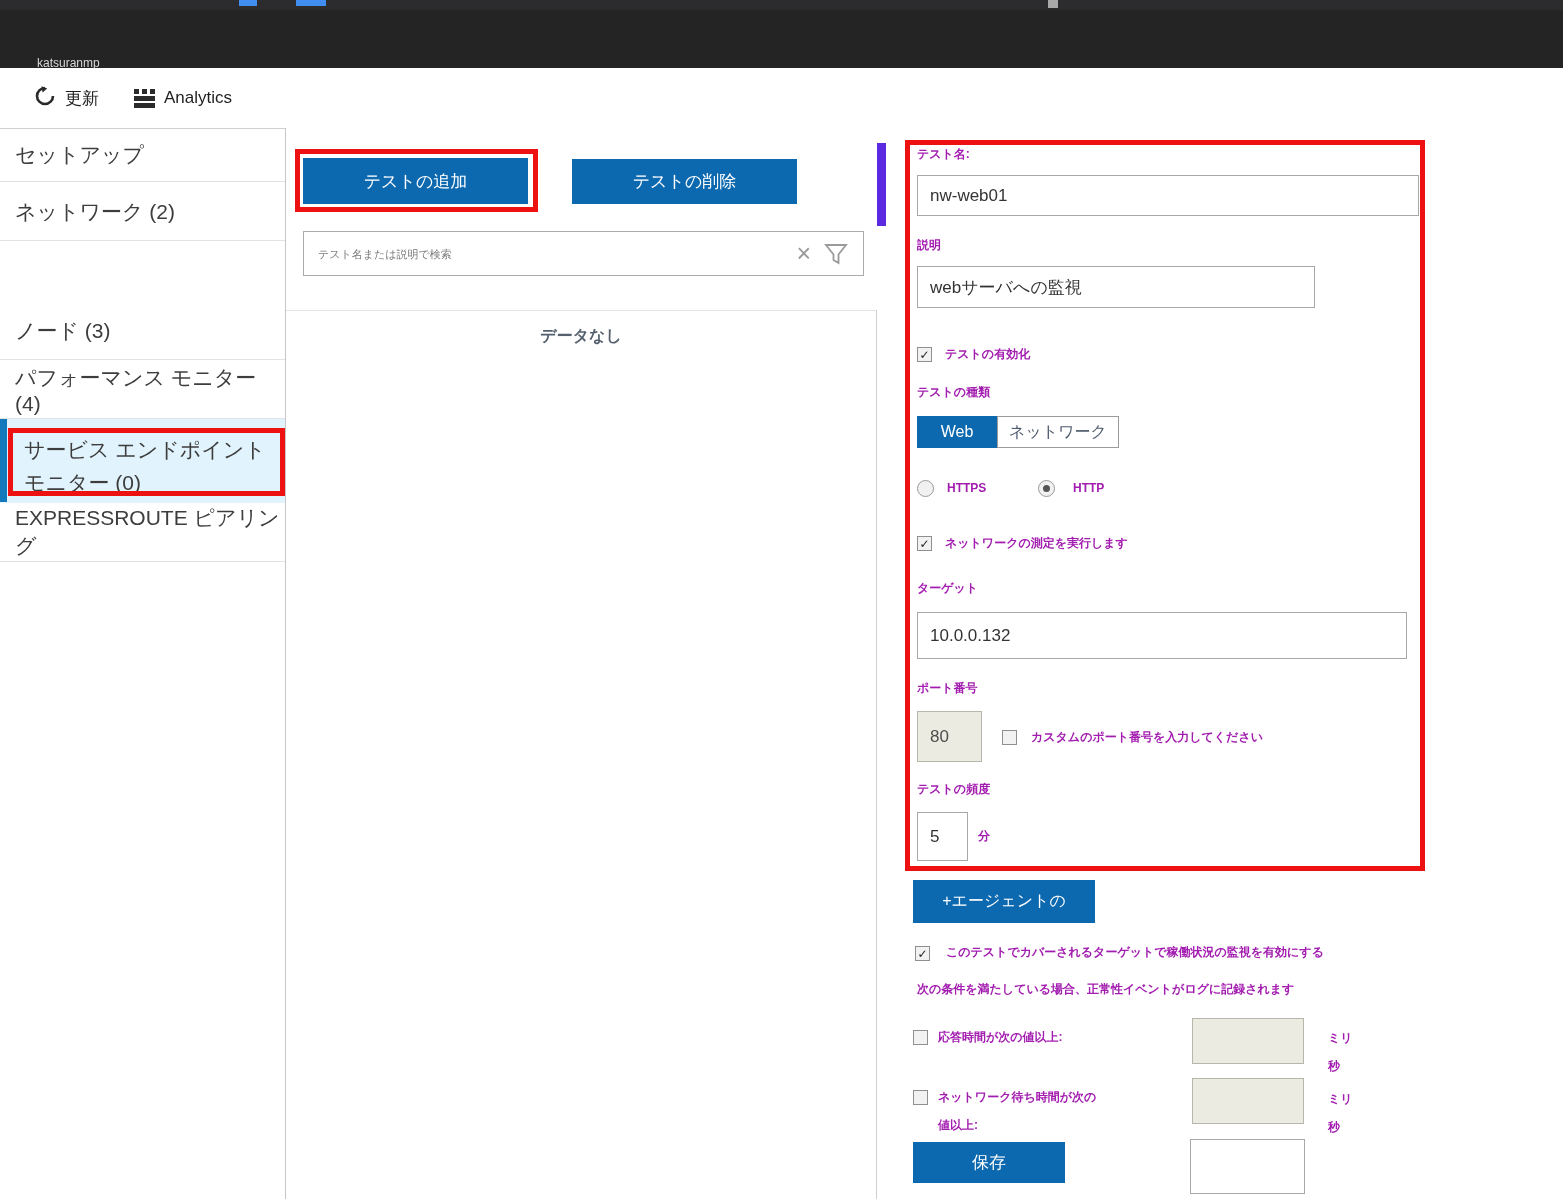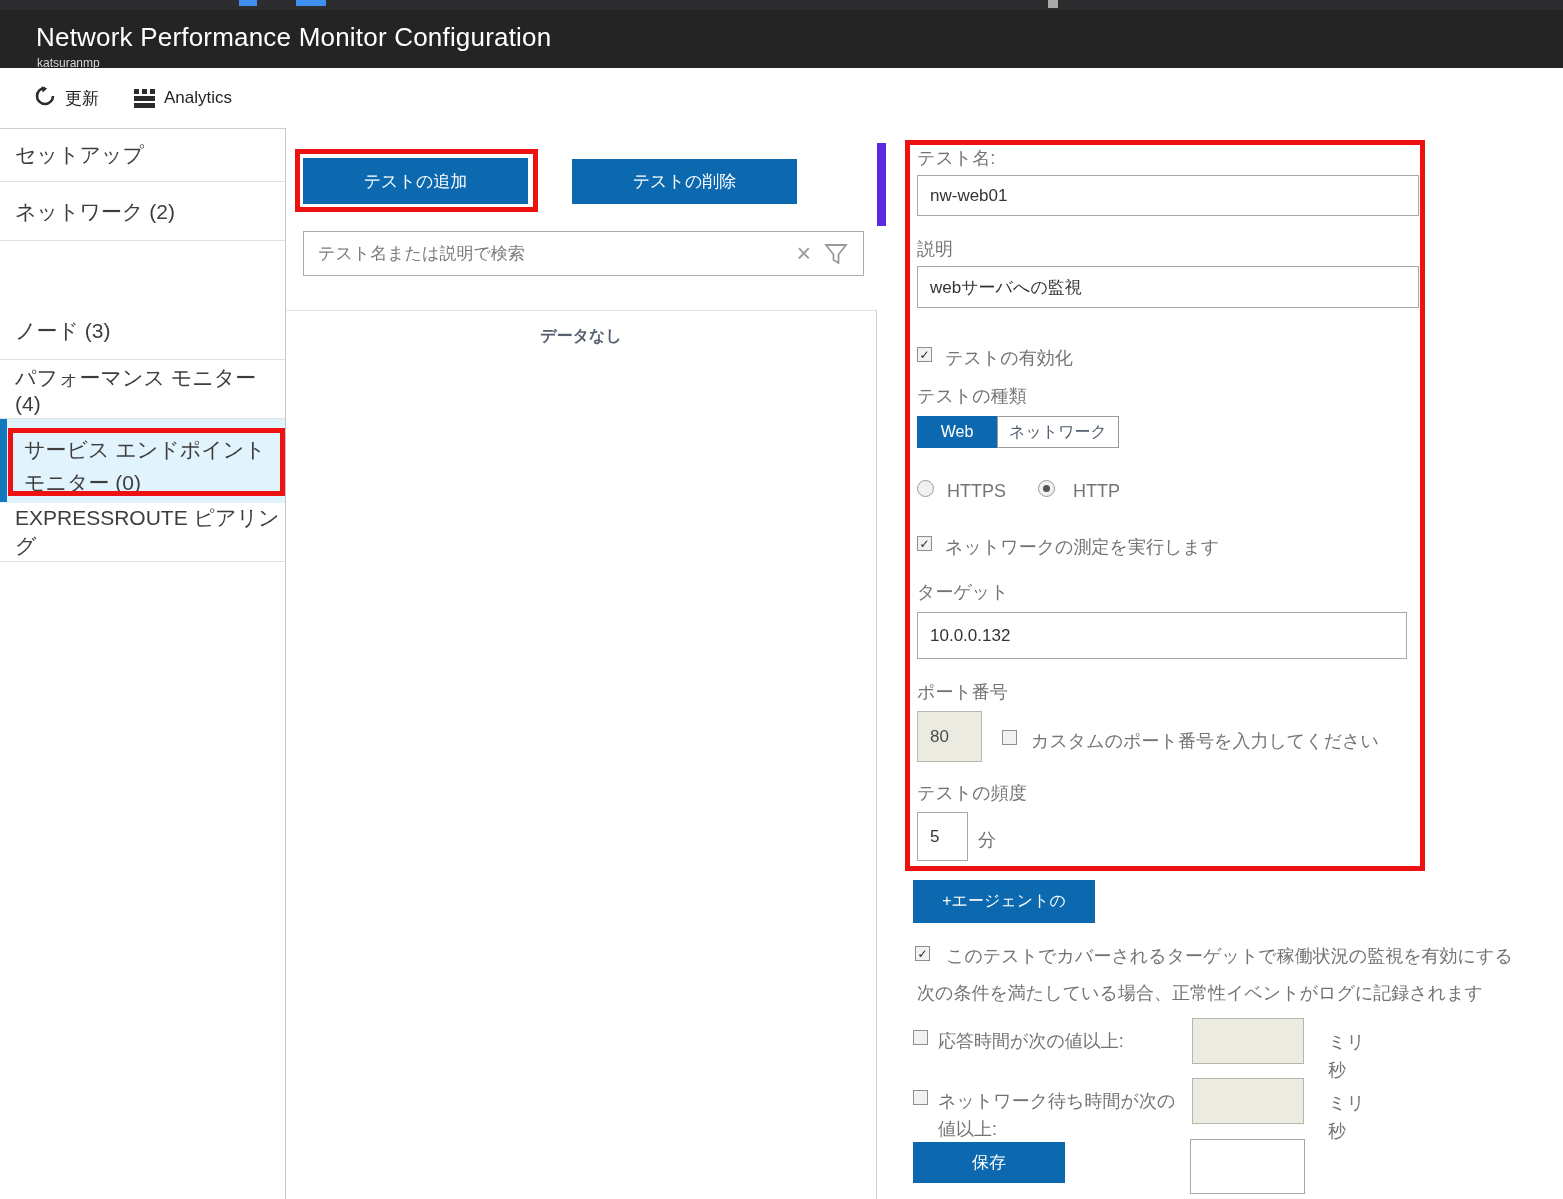--- a/index.html
+++ b/index.html
@@ -32,33 +32,33 @@
   .side-item { position:absolute; left:0; width:285px; border-bottom:1px solid #e2e2e2; background:#fff; cursor:pointer;
     font-size:21px; color:#3d3d3d; display:flex; align-items:center; padding-left:15px; }
   .side-item.sel { background:#e1f3fc; padding-left:24px; line-height:1.55; }
   .sel-bar { position:absolute; left:0; top:419px; width:7px; height:83px; background:#1379bd; }
 
   
   .btn { background:#0d69af; color:#fff; border:none; display:flex; align-items:center; justify-content:center; cursor:pointer; }
   .btn-add { position:absolute; left:303px; top:158px; width:225px; height:46px; font-size:17px; }
   .btn-del { position:absolute; left:572px; top:159px; width:225px; height:45px; font-size:17px; }
   .search-wrap { position:absolute; left:303px; top:231px; width:561px; height:45px; border:1px solid #ababab; background:#fff; }
-  .search-input { position:absolute; left:0; top:0; width:100%; height:100%; border:none; outline:none; padding:0 80px 0 14px; font-size:17px; color:#333;
+  .search-input { position:absolute; left:0; top:0; width:100%; height:100%; border:none; outline:none; padding:0 80px 0 14px; font-size:11px; color:#333;
     font-family:"Liberation Sans","DejaVu Sans",sans-serif; }
   .search-input::placeholder { color:#7a7a7a; opacity:1; }
   .search-clear { position:absolute; right:52px; top:5px; font-size:25px; color:#9a9a9a; cursor:pointer; line-height:32px; }
   .search-filter { position:absolute; right:14px; top:9px; cursor:pointer; }
   .mid-divider { position:absolute; left:286px; top:310px; width:590px; height:1px; background:#e4e4e4; }
   .mid-border { position:absolute; left:876px; top:310px; width:1px; height:889px; background:#cfcfcf; }
   .no-data { position:absolute; left:286px; top:326px; width:590px; text-align:center; font-size:16px; color:#55606e;font-weight:bold; }
 
   .purple-bar { position:absolute; left:877px; top:143px; width:9px; height:83px; background:#5b2ae0; }
 
   
-  .flabel { position:absolute; font-size:18px; color:#737373; white-space:nowrap; }
+  .flabel { position:absolute; font-size:12px; color:#a21caf; white-space:nowrap;font-weight:bold; }
   .finput { position:absolute; border:1px solid #a8a8a8; background:#fff; font-size:17px; color:#333; padding:0 12px;
     font-family:"Liberation Sans","DejaVu Sans",sans-serif; outline:none; }
   .finput.disabled { background:#ecebe1; border-color:#b8b7ab; color:#4c4c4c; }
 
   .cb { position:absolute; width:15px; height:15px; border:1px solid #8f8f8f; background:#f2f2f2; cursor:pointer;
     display:flex; align-items:center; justify-content:center; font-size:12px; color:#222; line-height:1; }
   .radio { position:absolute; width:17px; height:17px; border:1px solid #9a9a9a; border-radius:50%; background:#f1f1f1; cursor:pointer; }
   .radio .dot { position:absolute; left:4px; top:4px; width:7px; height:7px; border-radius:50%; background:#555; }
 
   .toggle-web { position:absolute; left:917px; top:416px; width:80px; height:32px; background:#0d69af; color:#fff; font-size:16px;
@@ -77,21 +77,20 @@
 
 <div class="page">
 
   <div class="top-strip">
     <span class="frag" style="left:239px;width:18px;"></span>
     <span class="frag" style="left:296px;width:30px;"></span>
     <span class="frag2" style="left:1048px;"></span>
   </div>
 
   <div class="header">
-    <div class="title">Network Performance Monitor Configuration</div>
     <div class="subtitle">katsuranmp</div>
   </div>
 
   <div class="toolbar">
     <div class="tool-item tool-refresh">
       <span>
         <svg width="22" height="22" viewBox="0 0 22 22">
           <path d="M11 3 a8 8 0 1 0 8 8" fill="none" stroke="#2b2b2b" stroke-width="2.6"></path>
           <path d="M7.5 1.2 L13.2 3.4 L8.6 7.6 Z" fill="#2b2b2b"></path>
         </svg>
@@ -147,21 +146,21 @@
   <div class="mid-divider"></div>
   <div class="mid-border"></div>
   <div class="no-data">データなし</div>
 
   <div class="purple-bar"></div>
 
   <div class="flabel" style="left:917px;top:146px;">テスト名:</div>
   <input class="finput" style="left: 917px; top: 175px; width: 502px; height: 41px;" type="text" value="nw-web01">
 
   <div class="flabel" style="left:917px;top:237px;">説明</div>
-  <input class="finput" style="left: 917px; top: 266px; width: 502px; height: 42px;" type="text" value="webサーバへの監視">
+  <input class="finput" style="left: 917px; top: 266px; width: 398px; height: 42px;" type="text" value="webサーバへの監視">
 
   <div class="cb" style="left:917px;top:347px;">
     <span>✓</span>
   </div>
   <div class="flabel" style="left:945px;top:346px;">テストの有効化</div>
 
   <div class="flabel" style="left:917px;top:384px;">テストの種類</div>
   <div class="toggle-web">Web</div>
   <div class="toggle-net">ネットワーク</div>
 

